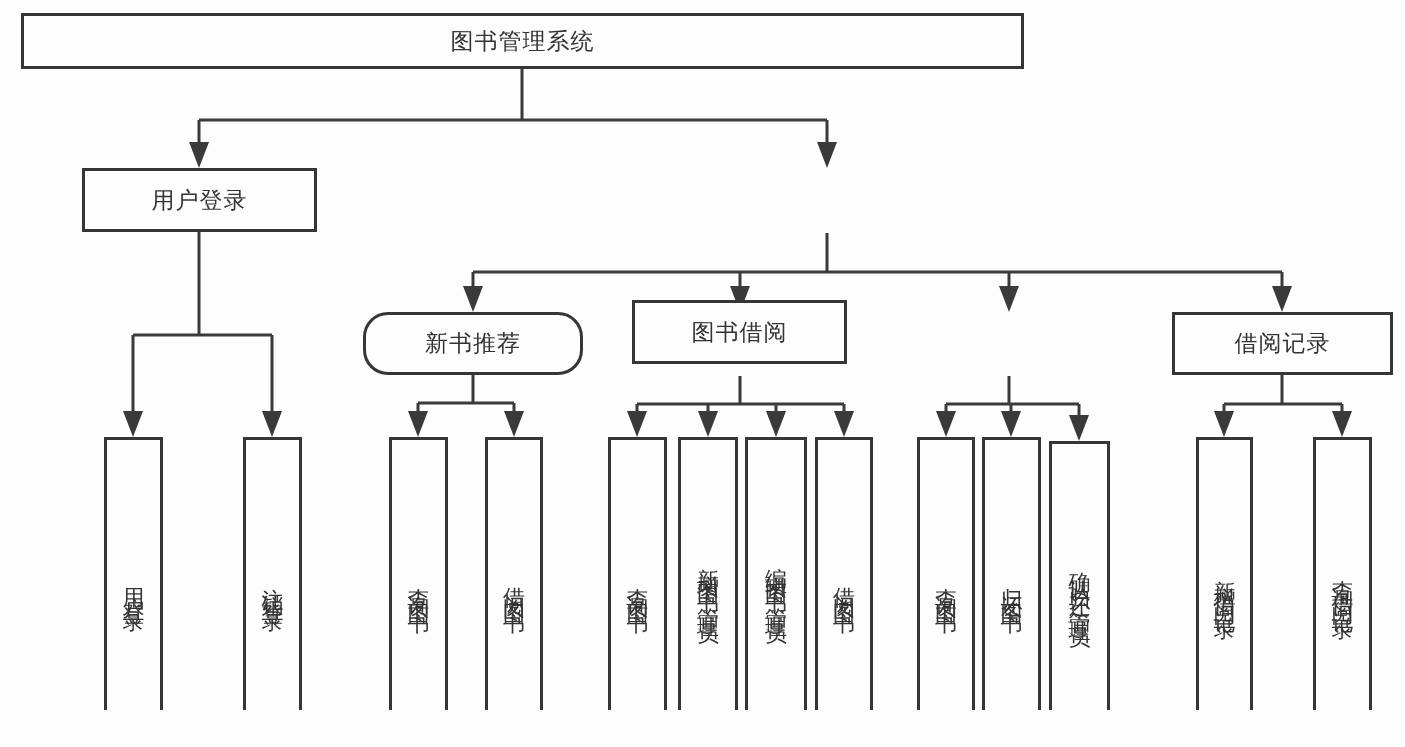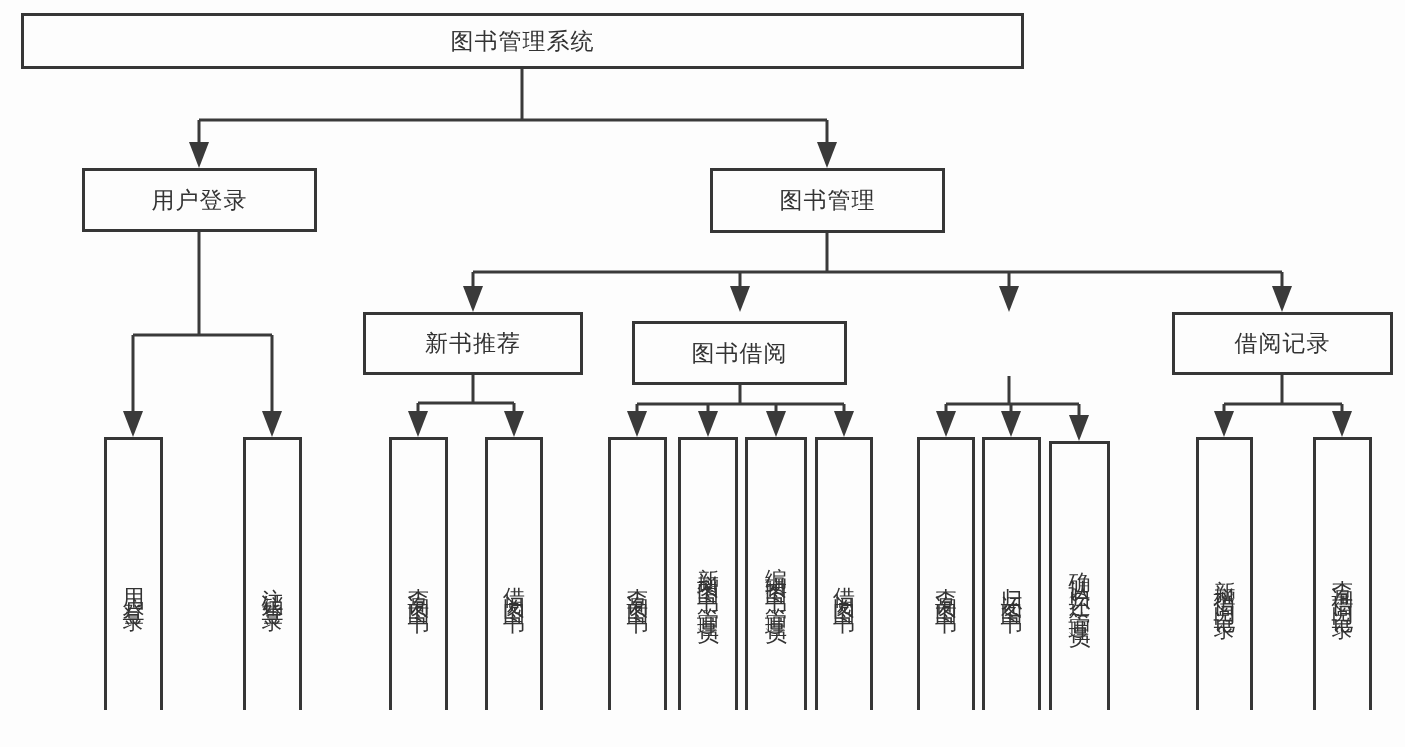--- a/index.html
+++ b/index.html
@@ -86,24 +86,23 @@
     </g>
     <g fill="#3a3a3a" stroke="none">
       <polygon points="1214,411 1234,411 1224,437"></polygon>
       <polygon points="1332,411 1352,411 1342,437"></polygon>
     </g>
   </svg>
 
   <div class="node h-label" style="left:21px;top:13px;width:1003px;height:56px;">图书管理系统</div>
 
   <div class="node h-label" style="left:82px;top:168px;width:235px;height:64px;">用户登录</div>
-  <div class="node h-label" style="left:710px;top:168px;width:235px;height:65px;">图书管理</div>
 
-  <div class="node h-label" style="left:363px;top:312px;width:220px;height:63px;">新书推荐</div>
-  <div class="node h-label" style="left:632px;top:321px;width:215px;height:64px;font-family:Liberation Serif, serif;">图书借阅</div>
+  <div class="node h-label" style="left:363px;top:312px;width:220px;height:63px;border-radius:25px;">新书推荐</div>
+  <div class="node h-label" style="left:632px;top:300px;width:215px;height:64px;font-family:Liberation Serif, serif;">图书借阅</div>
   <div class="node h-label" style="left:1172px;top:312px;width:221px;height:63px;">借阅记录</div>
 
   <div class="node leaf" style="left:104px;top:437px;width:59px;height:298px;">用户登录</div>
   <div class="node leaf" style="left:243px;top:437px;width:59px;height:298px;">注销登录</div>
 
   <div class="node leaf" style="left:389px;top:437px;width:59px;height:298px;">查询图书</div>
   <div class="node leaf" style="left:485px;top:437px;width:58px;height:298px;">借阅图书</div>
 
   <div class="node leaf" style="left:608px;top:437px;width:59px;height:298px;">查询图书</div>
   <div class="node leaf" style="left:678px;top:437px;width:60px;height:298px;">新增图书（管理员）</div>

